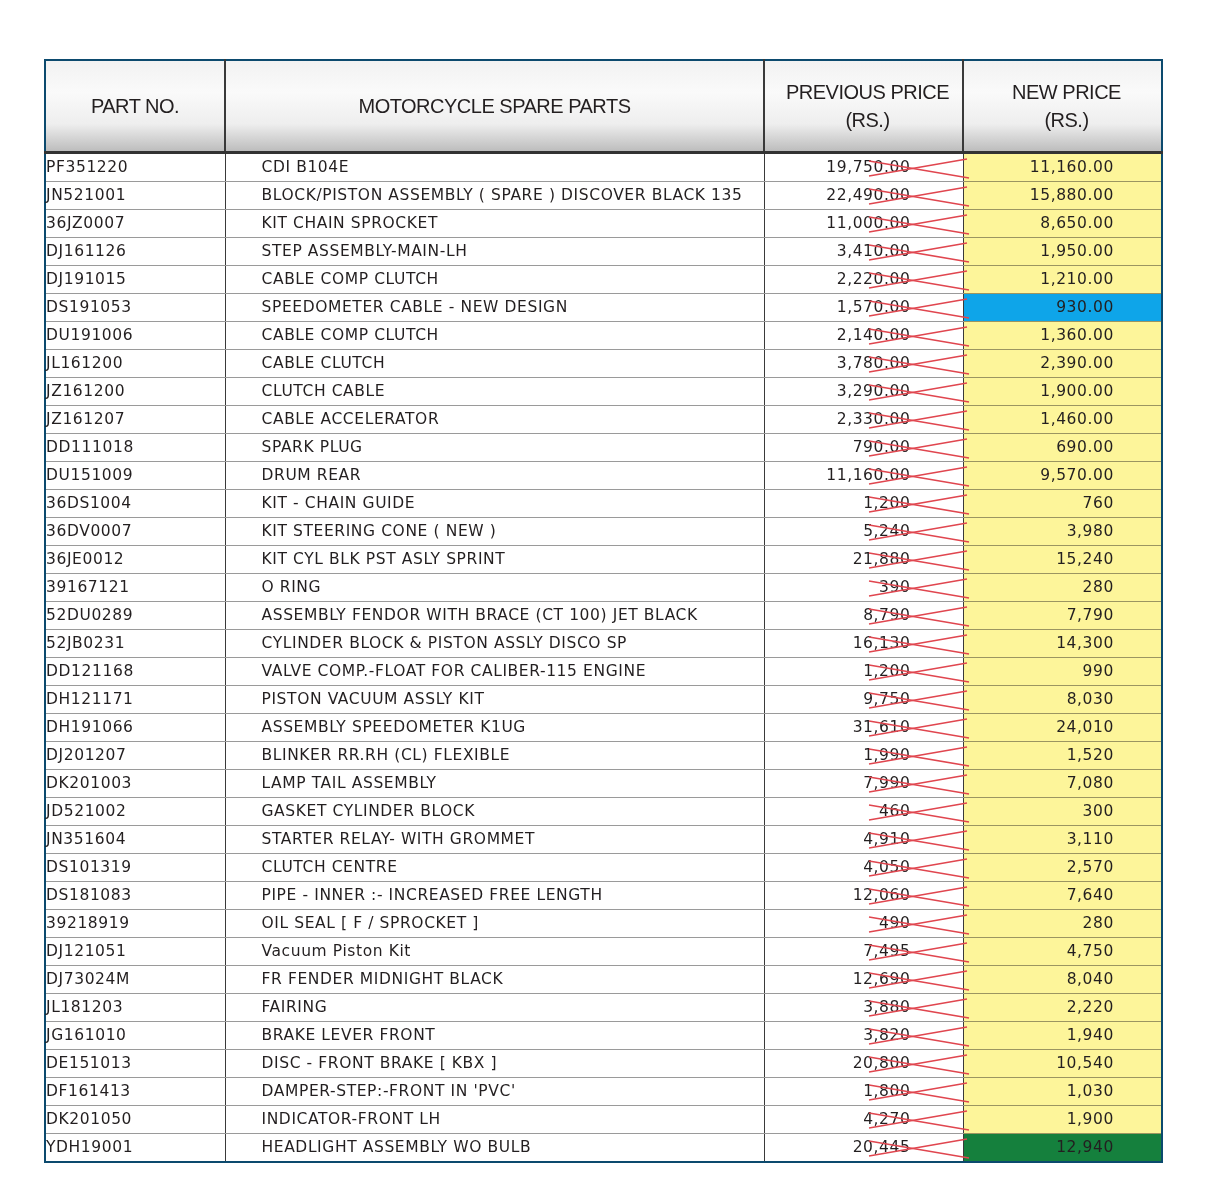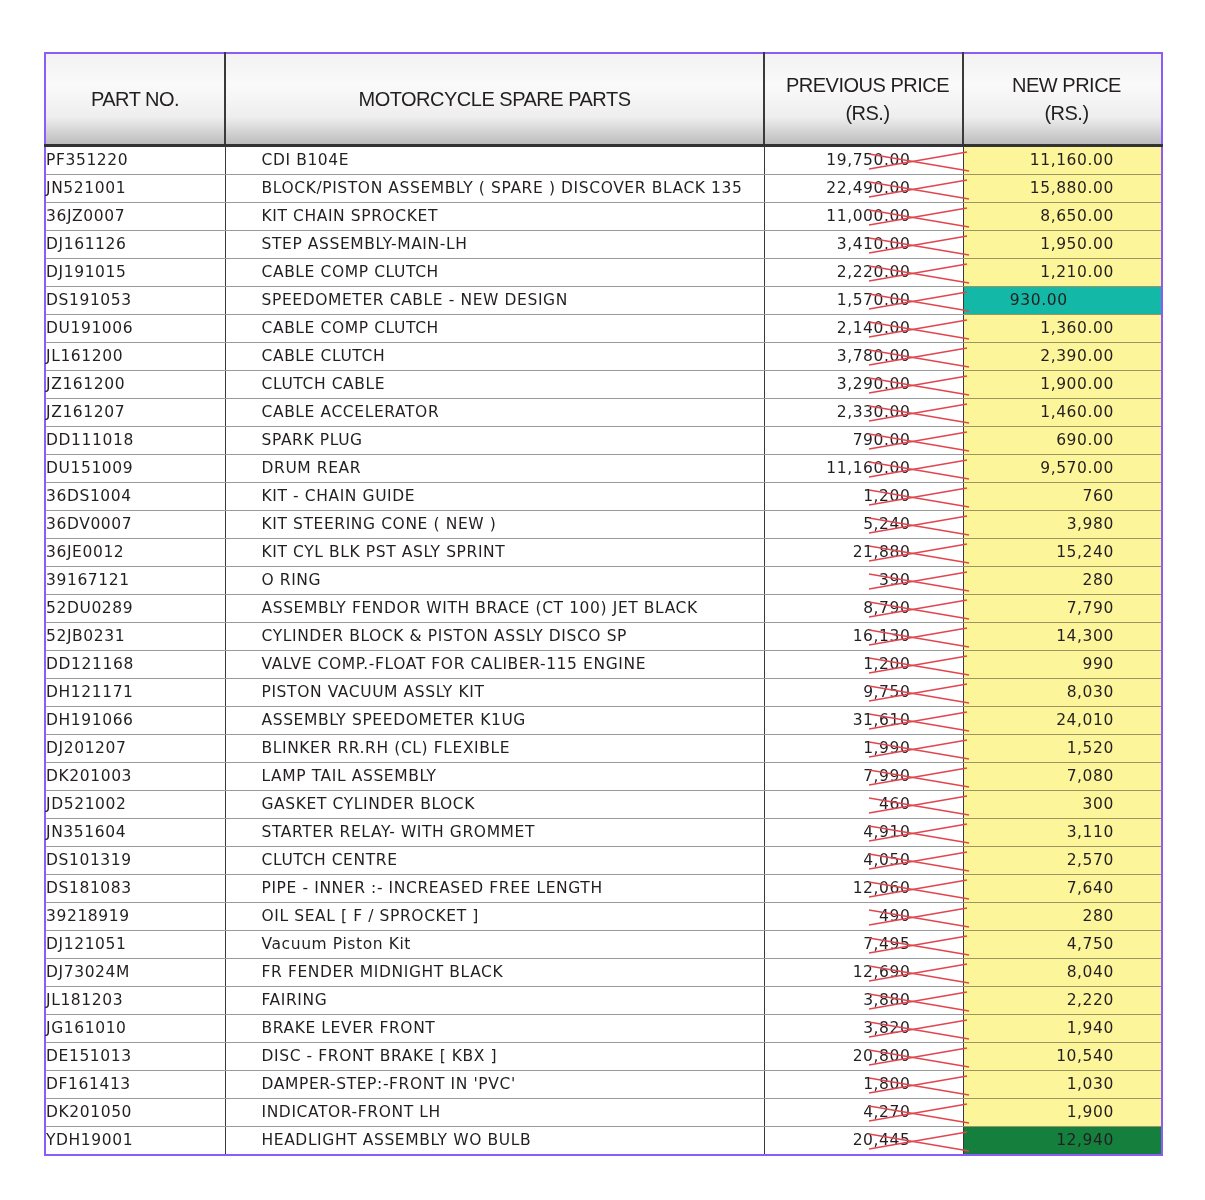--- a/index.html
+++ b/index.html
@@ -1,22 +1,22 @@
 <!DOCTYPE html>
 <html><head>
   <meta charset="utf-8">
   <style>
     html, body { margin: 0; padding: 0; background: #ffffff; }
     body { width: 1205px; height: 1200px; position: relative; overflow: hidden; font-family: "DejaVu Sans", sans-serif; color: #231f20; }
     .price-table {
-      position: absolute; left: 44px; top: 52px;
+      position: absolute; left: 44px; top: 59px;
       width: 1117px;
       border-collapse: collapse;
       table-layout: fixed;
-      border: 2px solid #8b5cf6;
+      border: 2px solid #0c4a6e;
     }
     .price-table col.c1 { width: 180px; }
     .price-table col.c2 { width: 539px; }
     .price-table col.c3 { width: 199px; }
     .price-table col.c4 { width: 199px; }
     .price-table thead th {
       height: 90px;
       background: linear-gradient(to bottom, #f2f2f2 0%, #fafafa 35%, #eeeeee 70%, #bdbdbd 100%);
       border-left: 2px solid #3a3a3a;
       border-bottom: 3px solid #333333;
@@ -143,21 +143,21 @@
       <tr>
     <td class="part-no">DS191053</td>
     <td class="desc"><span>SPEEDOMETER CABLE - NEW DESIGN</span></td>
     <td class="prev">
       <span class="val">1,570.00</span>
       <svg class="strike" viewBox="0 0 104 22" preserveAspectRatio="none">
         <line x1="2" y1="19" x2="100" y2="2" stroke-width="1.6" stroke="#e0464f"></line>
         <line x1="2" y1="4" x2="102" y2="21" stroke-width="1.6" stroke="#e0464f"></line>
       </svg>
     </td>
-    <td class="new" style="background: #14b8a6; text-align: center;">930.00</td>
+    <td class="new" style="background: #0ea5e9;">930.00</td>
   </tr>
       <tr>
     <td class="part-no">DU191006</td>
     <td class="desc"><span>CABLE COMP CLUTCH</span></td>
     <td class="prev">
       <span class="val">2,140.00</span>
       <svg class="strike" viewBox="0 0 104 22" preserveAspectRatio="none">
         <line x1="2" y1="19" x2="100" y2="2" stroke-width="1.6" stroke="#e0464f"></line>
         <line x1="2" y1="4" x2="102" y2="21" stroke-width="1.6" stroke="#e0464f"></line>
       </svg>

